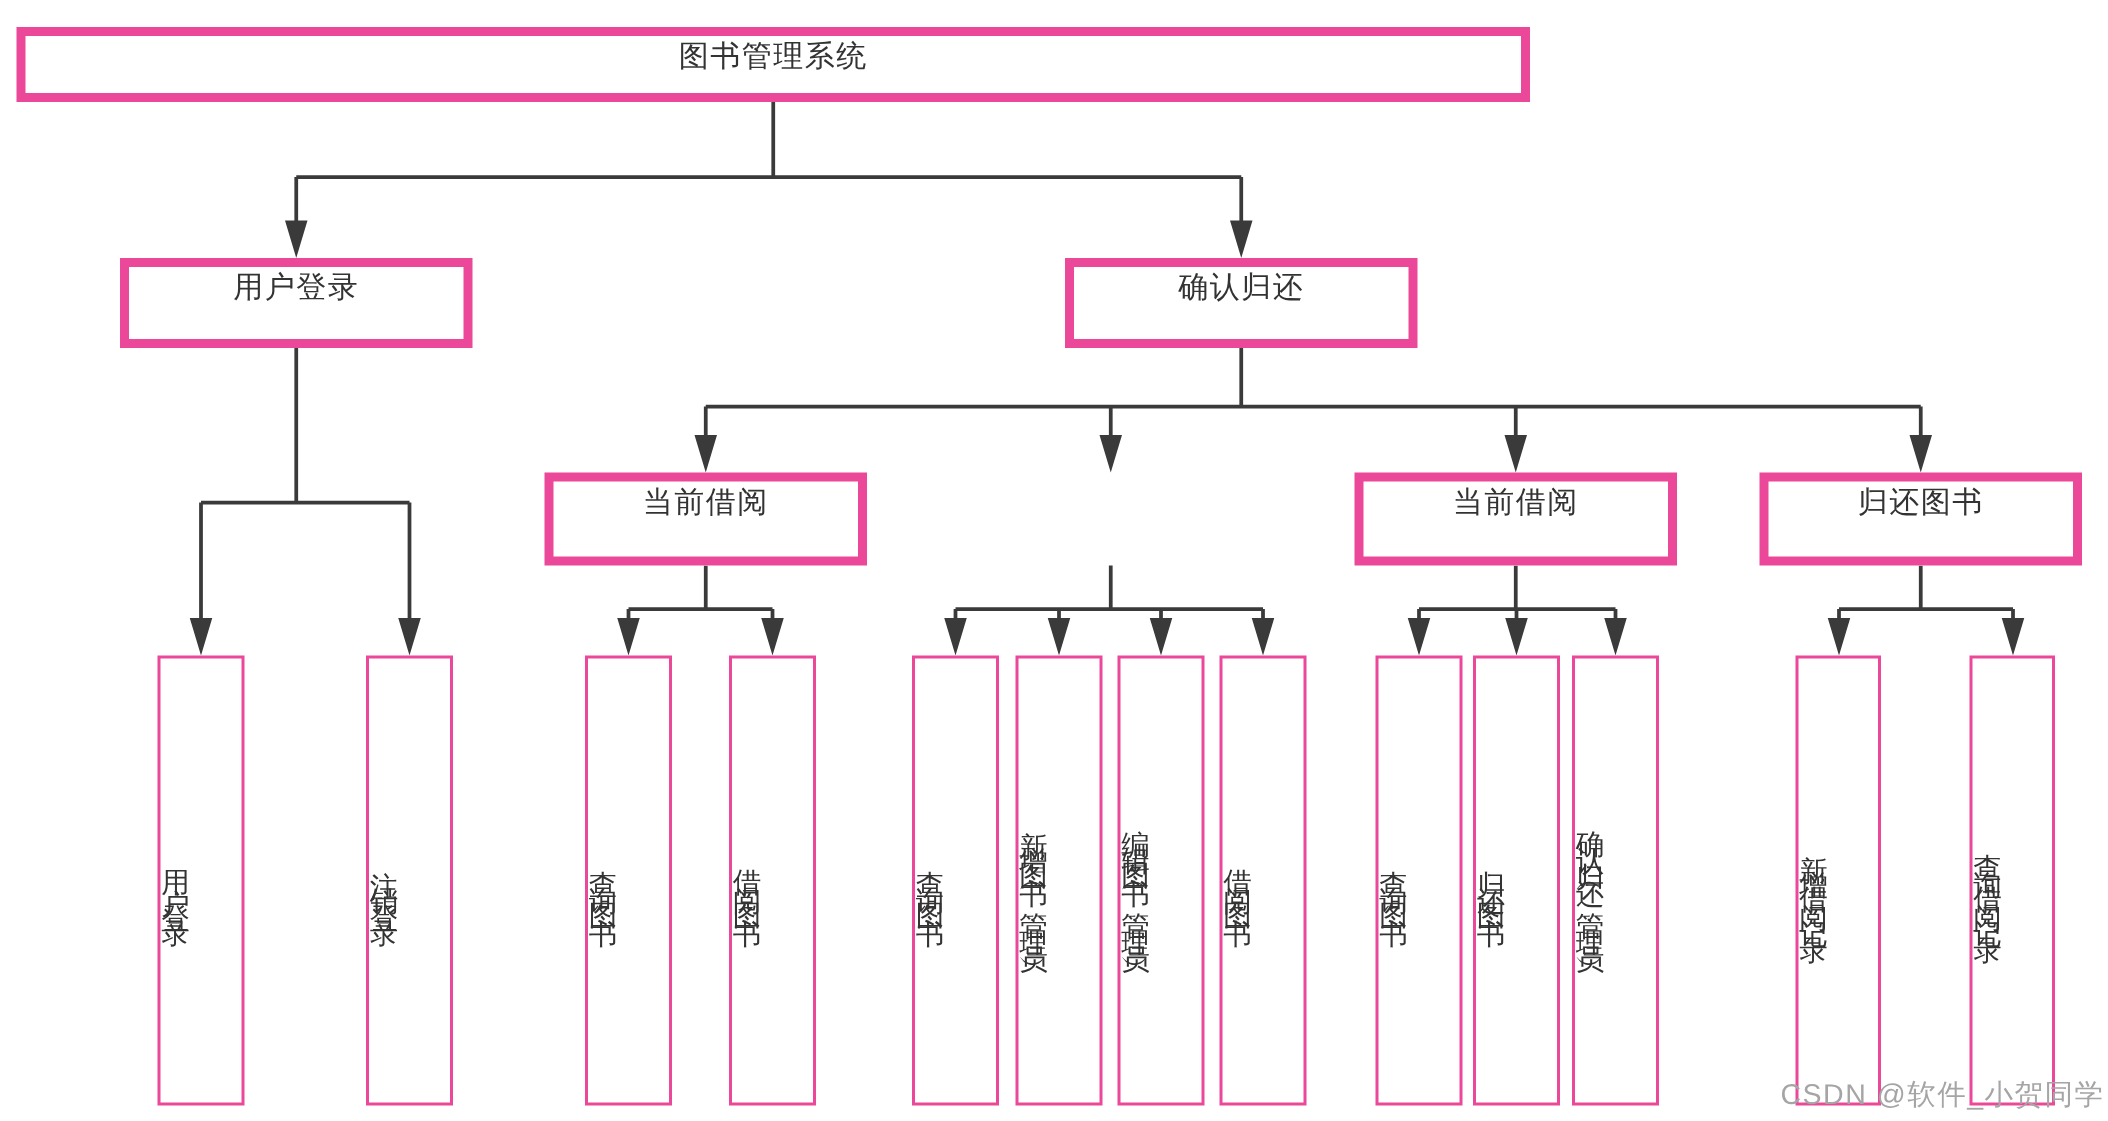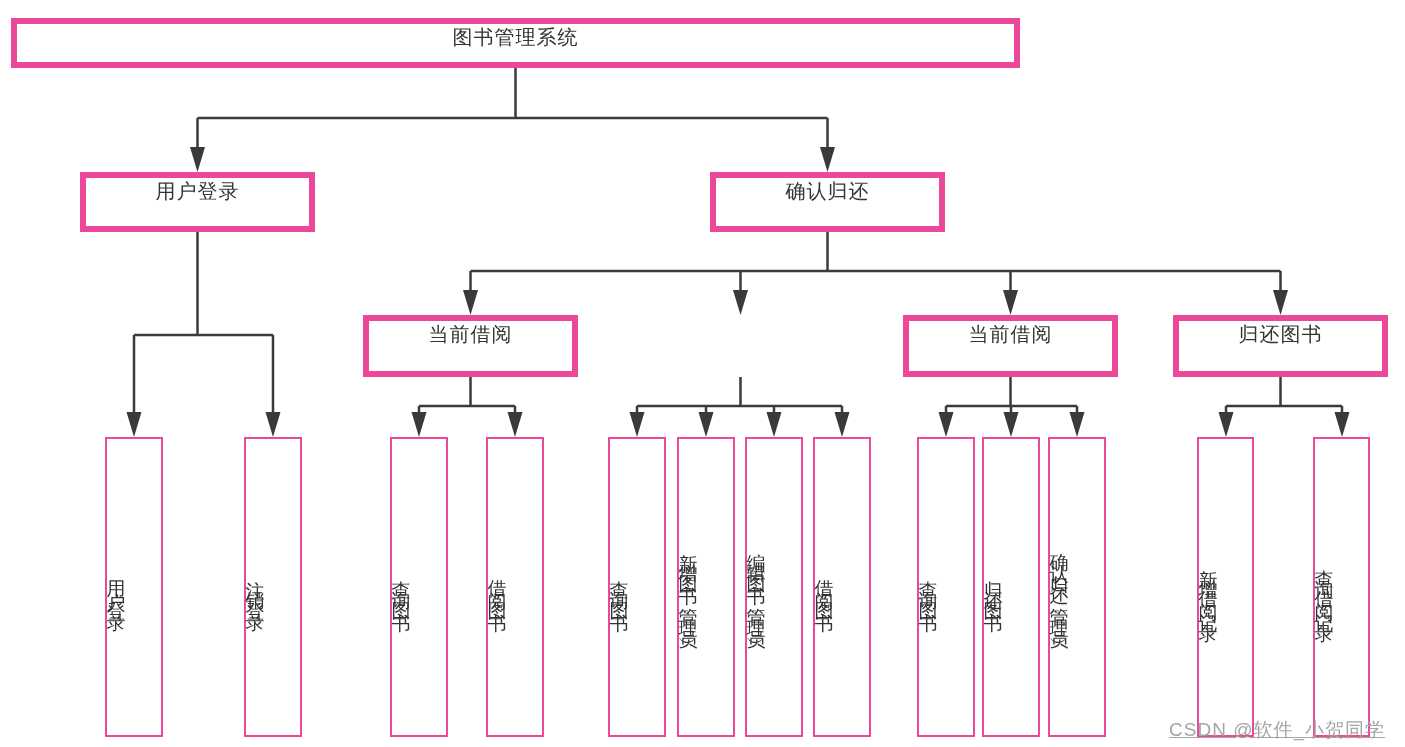--- a/index.html
+++ b/index.html
@@ -26,28 +26,27 @@
     writing-mode:vertical-lr;
     text-orientation:mixed;
     font-size:19px;
     letter-spacing:11px;
     line-height:1;
     border-width:2.5px;
   }
   svg.wires{ position:absolute; left:0; top:0; }
   .watermark{
     position:absolute;
-    right:20px;
+    right:2px;
     bottom:4px;
     font-size:19px;
     color:#a5a5a5;
     letter-spacing:1px;
     z-index:5;
     white-space:nowrap;
-    text-decoration:underline;
   }
 </style>
 </head>
 <body>
 
 <div id="stage">
 
   <svg class="wires" width="1405" height="747" viewBox="0 0 1405 747" aria-hidden="true">
     <path fill="none" stroke="#3a3a3a" stroke-width="2.5" d="M515.5 68 V118 M197.5 118 H827.5 M197.5 118 V150 M827.5 118 V150
              M197.5 232 V335 M134 335 H273 M134 335 V415 M273 335 V415

